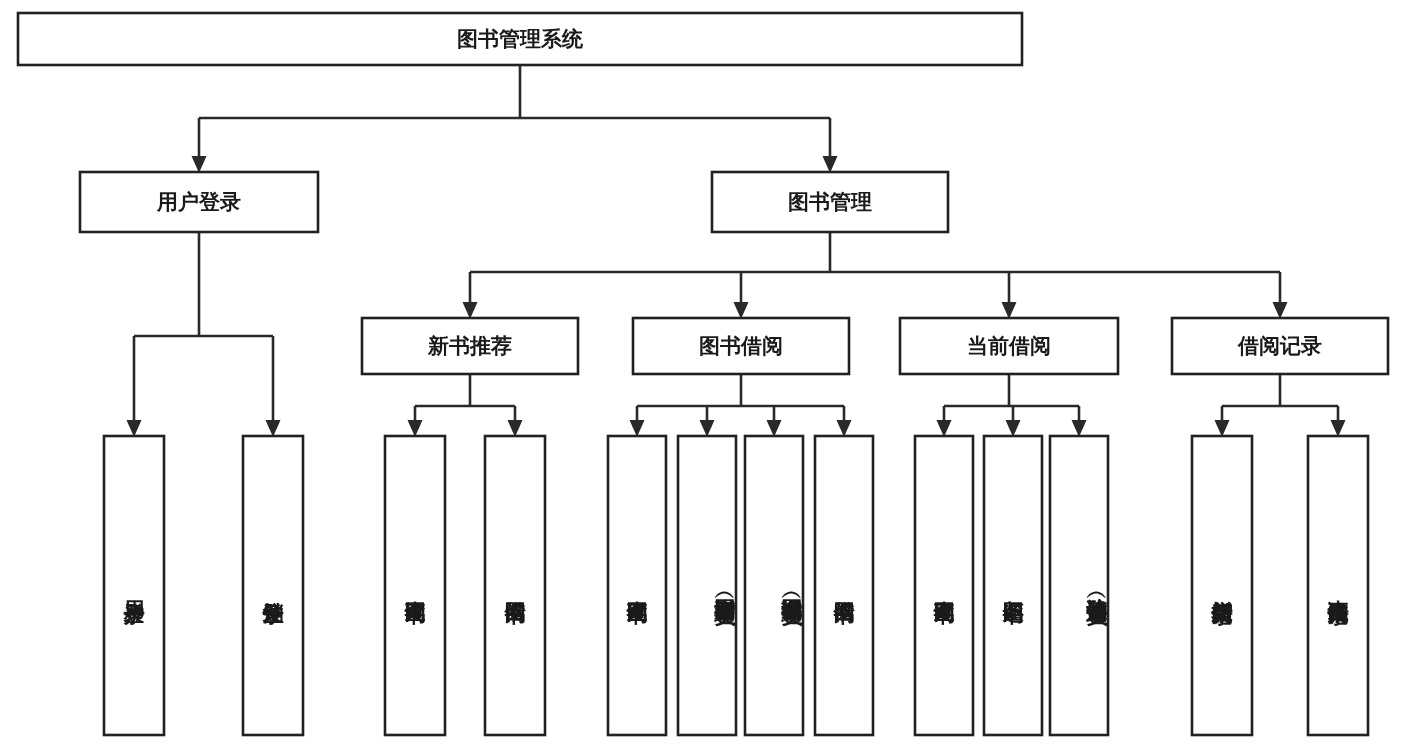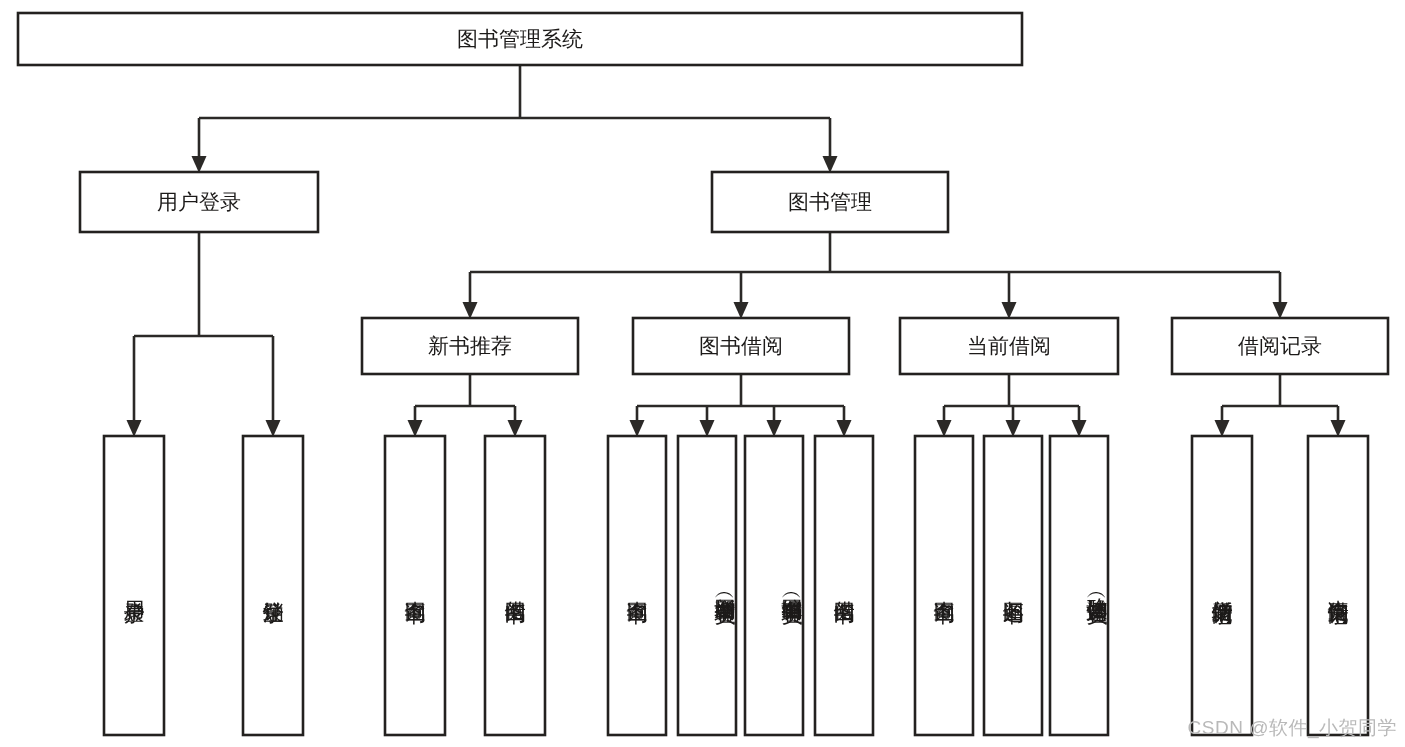--- a/index.html
+++ b/index.html
@@ -11,20 +11,21 @@
     width: 1405px;
     height: 747px;
     overflow: hidden;
     font-family: "Liberation Sans", "DejaVu Sans", sans-serif;
   }
   #diagram-root {
     position: relative;
     width: 1405px;
     height: 747px;
     background: #ffffff;
+    font-weight: bold;
   }
   svg#tree-svg {
     position: absolute;
     left: 0;
     top: 0;
     width: 1405px;
     height: 747px;
   }
   .node-rect {
     fill: #ffffff;
@@ -180,15 +181,14 @@
       <div class="node-label-v" style="left: 678px; top: 442px; width: 58px; height: 287px;">新增图书（管理员）</div>
       <div class="node-label-v" style="left: 745px; top: 442px; width: 58px; height: 287px;">编辑图书（管理员）</div>
       <div class="node-label-v centered" style="left: 815px; top: 442px; width: 58px; height: 287px;">借阅图书</div>
       <div class="node-label-v centered" style="left: 915px; top: 442px; width: 58px; height: 287px;">查询图书</div>
       <div class="node-label-v centered" style="left: 984px; top: 442px; width: 58px; height: 287px;">归还图书</div>
       <div class="node-label-v" style="left: 1050px; top: 442px; width: 58px; height: 287px;">确认归还（管理员）</div>
       <div class="node-label-v centered" style="left: 1192px; top: 442px; width: 60px; height: 287px;">新增借阅记录</div>
       <div class="node-label-v centered" style="left: 1308px; top: 442px; width: 60px; height: 287px;">查询借阅记录</div>
     </div>
 
-  <div id="watermark">CSDN @软件_小贺同学</div>
 
 </div>
 
 </body></html>

